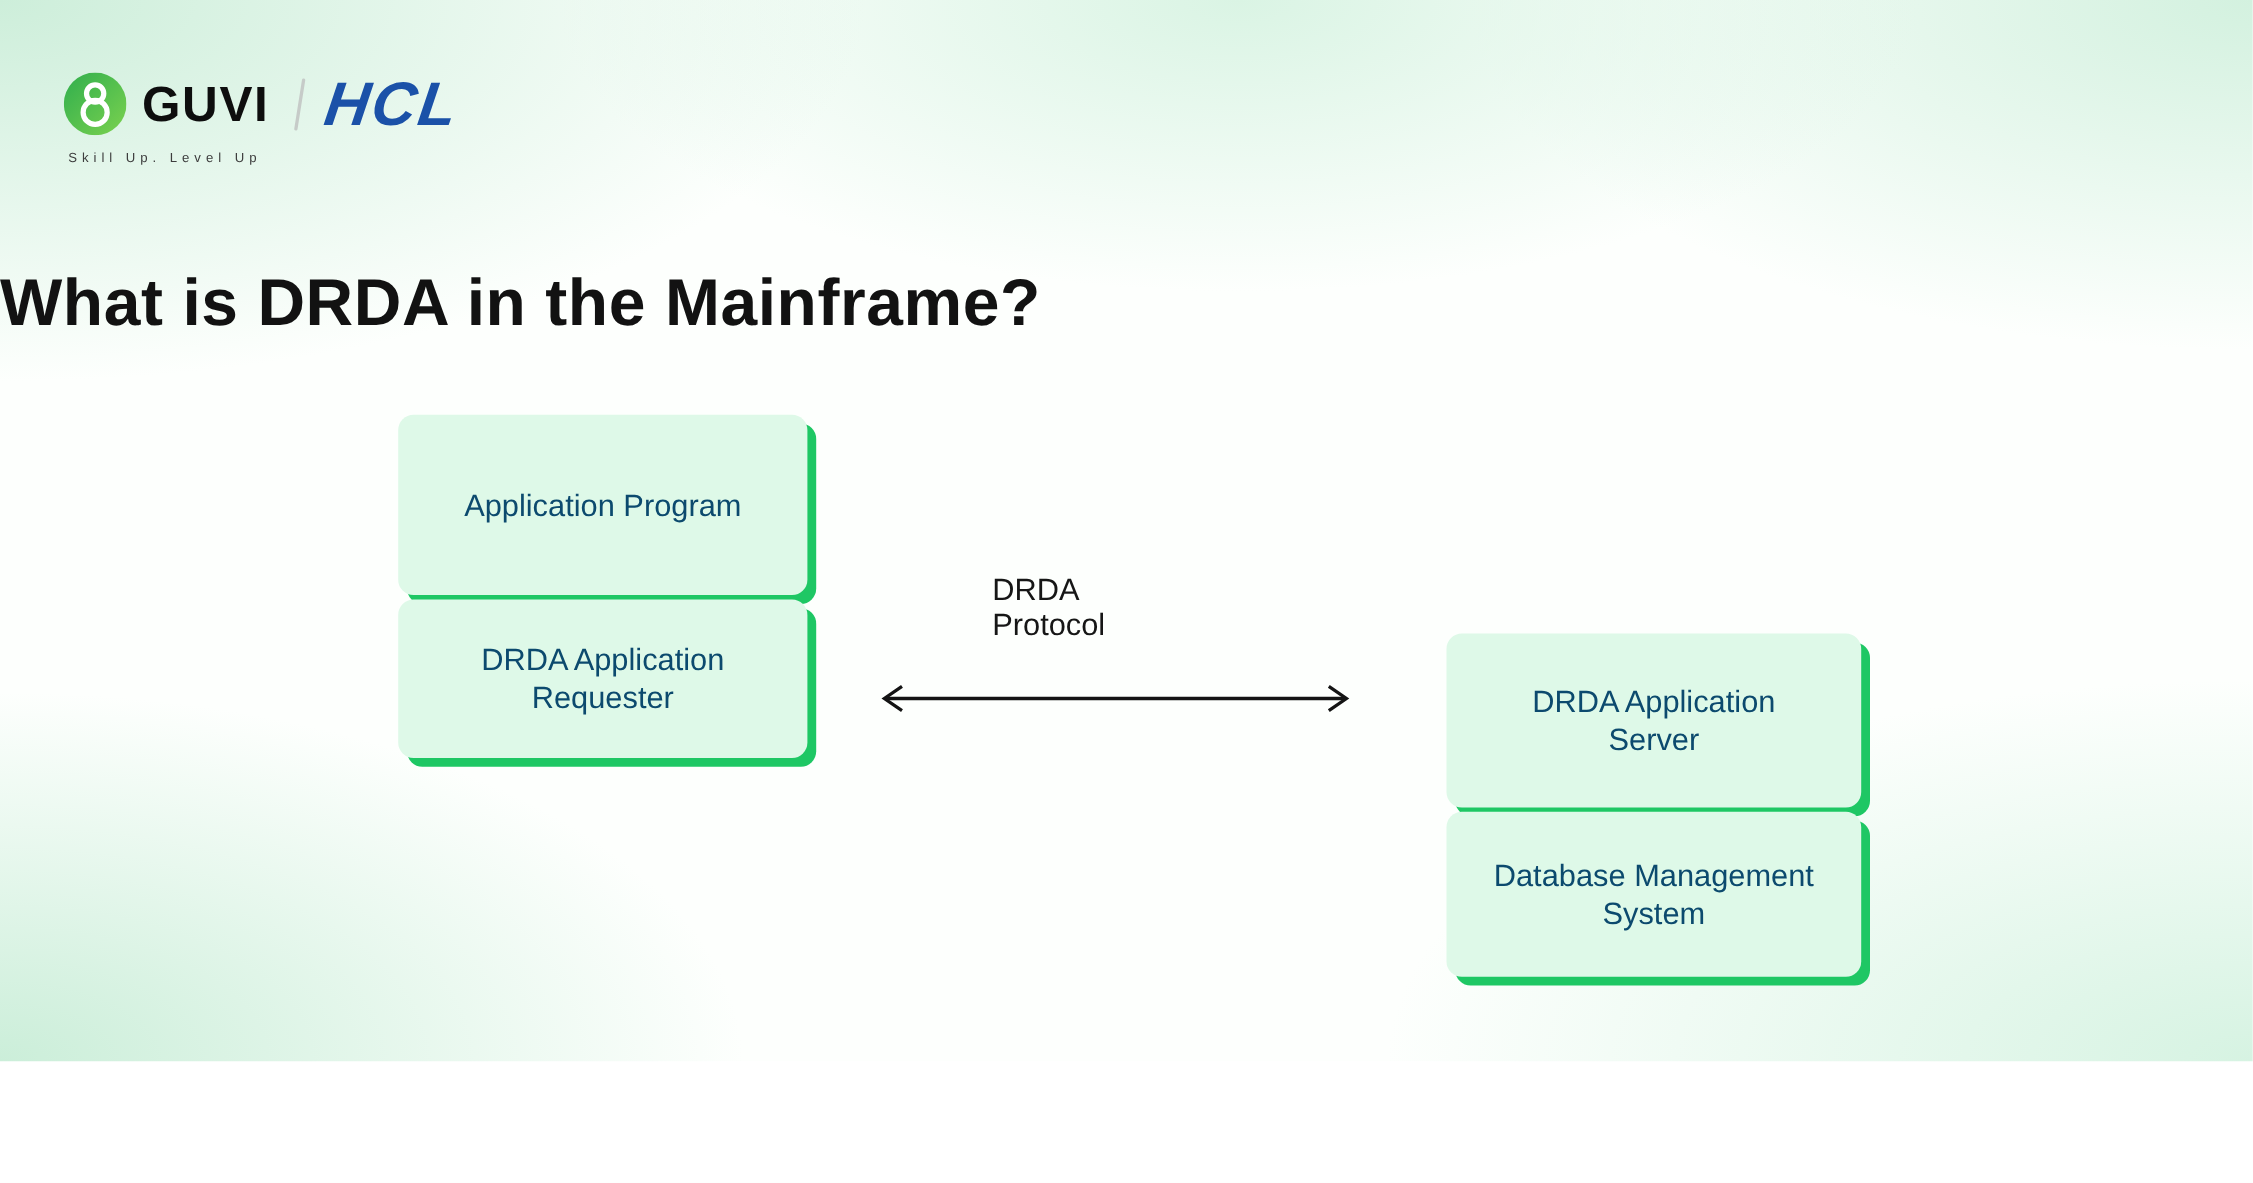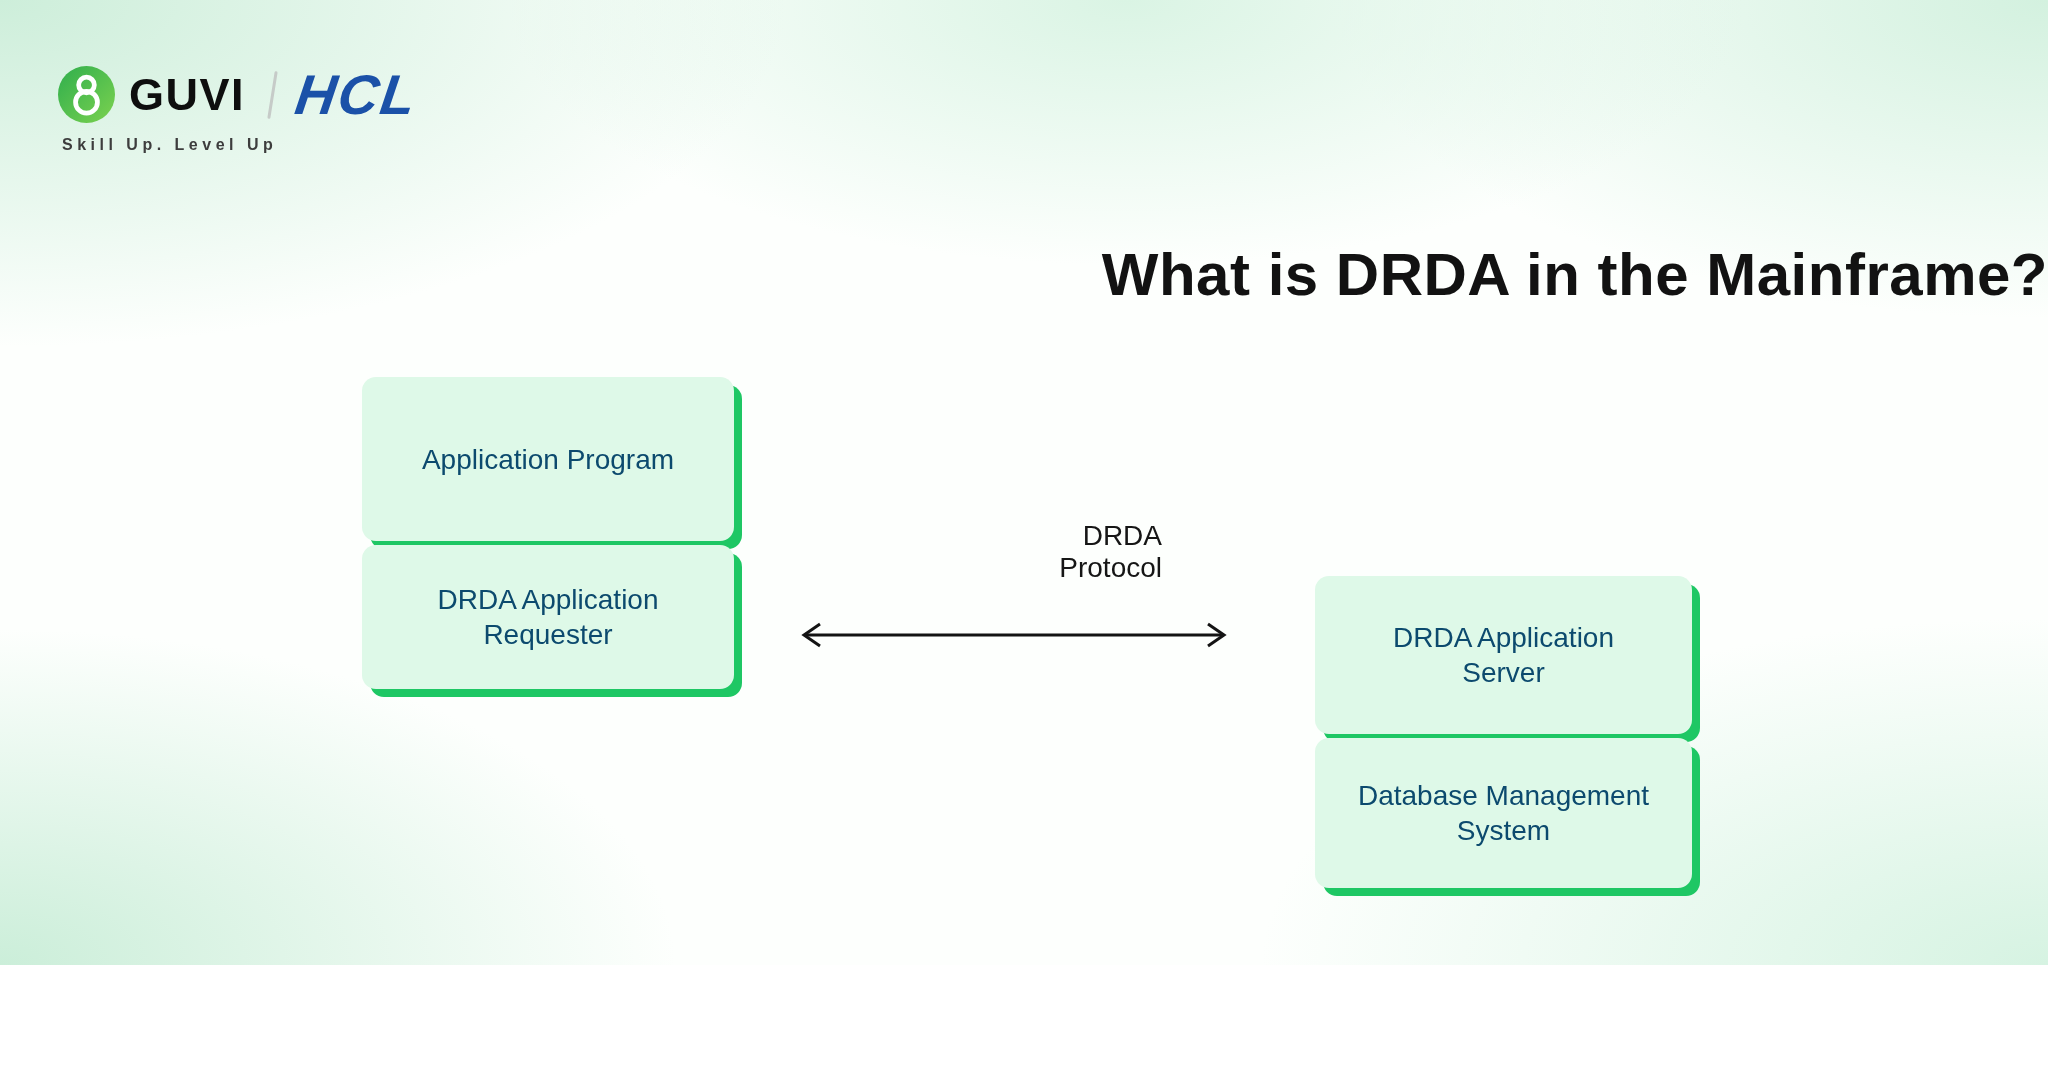--- a/index.html
+++ b/index.html
@@ -40,27 +40,27 @@
     width:3px;height:48px;background:#c6cbc8;border-radius:2px;
     margin:0 22px 0 26px;transform:rotate(9deg);
   }
   .hcl-wordmark{
     font-size:56px;font-weight:800;font-style:italic;
     letter-spacing:2px;color:var(--hcl-blue);
     transform:skewX(-8deg);
   }
   .tagline{
     position:absolute;left:62px;top:136px;
-    font-size:16px;font-weight:700;letter-spacing:4.5px;color:#3d3d3d;
+    font-size:12px;font-weight:400;letter-spacing:4.5px;color:#3d3d3d;
   }
 
   
   .page-title{
     position:absolute;left:0;right:0;top:240px;
-    text-align:right;
+    text-align:left;
     font-size:60px;font-weight:800;letter-spacing:0.5px;
     color:var(--title-text);
   }
 
   
   .stack{position:absolute;}
   .stack-left{left:362px;top:377px;width:372px;}
   .stack-right{left:1315px;top:576px;width:377px;}
 
   .box{
@@ -82,21 +82,21 @@
   .caption{
     position:absolute;text-align:center;
     font-size:28px;font-weight:500;line-height:1.3;color:#161616;
     white-space:pre-line;
   }
   .caption-left{left:362px;top:793px;width:372px;}
   .caption-right{left:1315px;top:933px;width:377px;}
 
   .connector-label{
     position:absolute;left:902px;top:520px;width:260px;
-    text-align:right;
+    text-align:left;
     font-size:28px;font-weight:500;line-height:1.15;color:#161616;
     white-space:pre-line;
   }
   .arrow-wrap{position:absolute;left:798px;top:619px;width:432px;height:32px;}
 </style>
 </head>
 <body>
 
 <div class="canvas">
 

